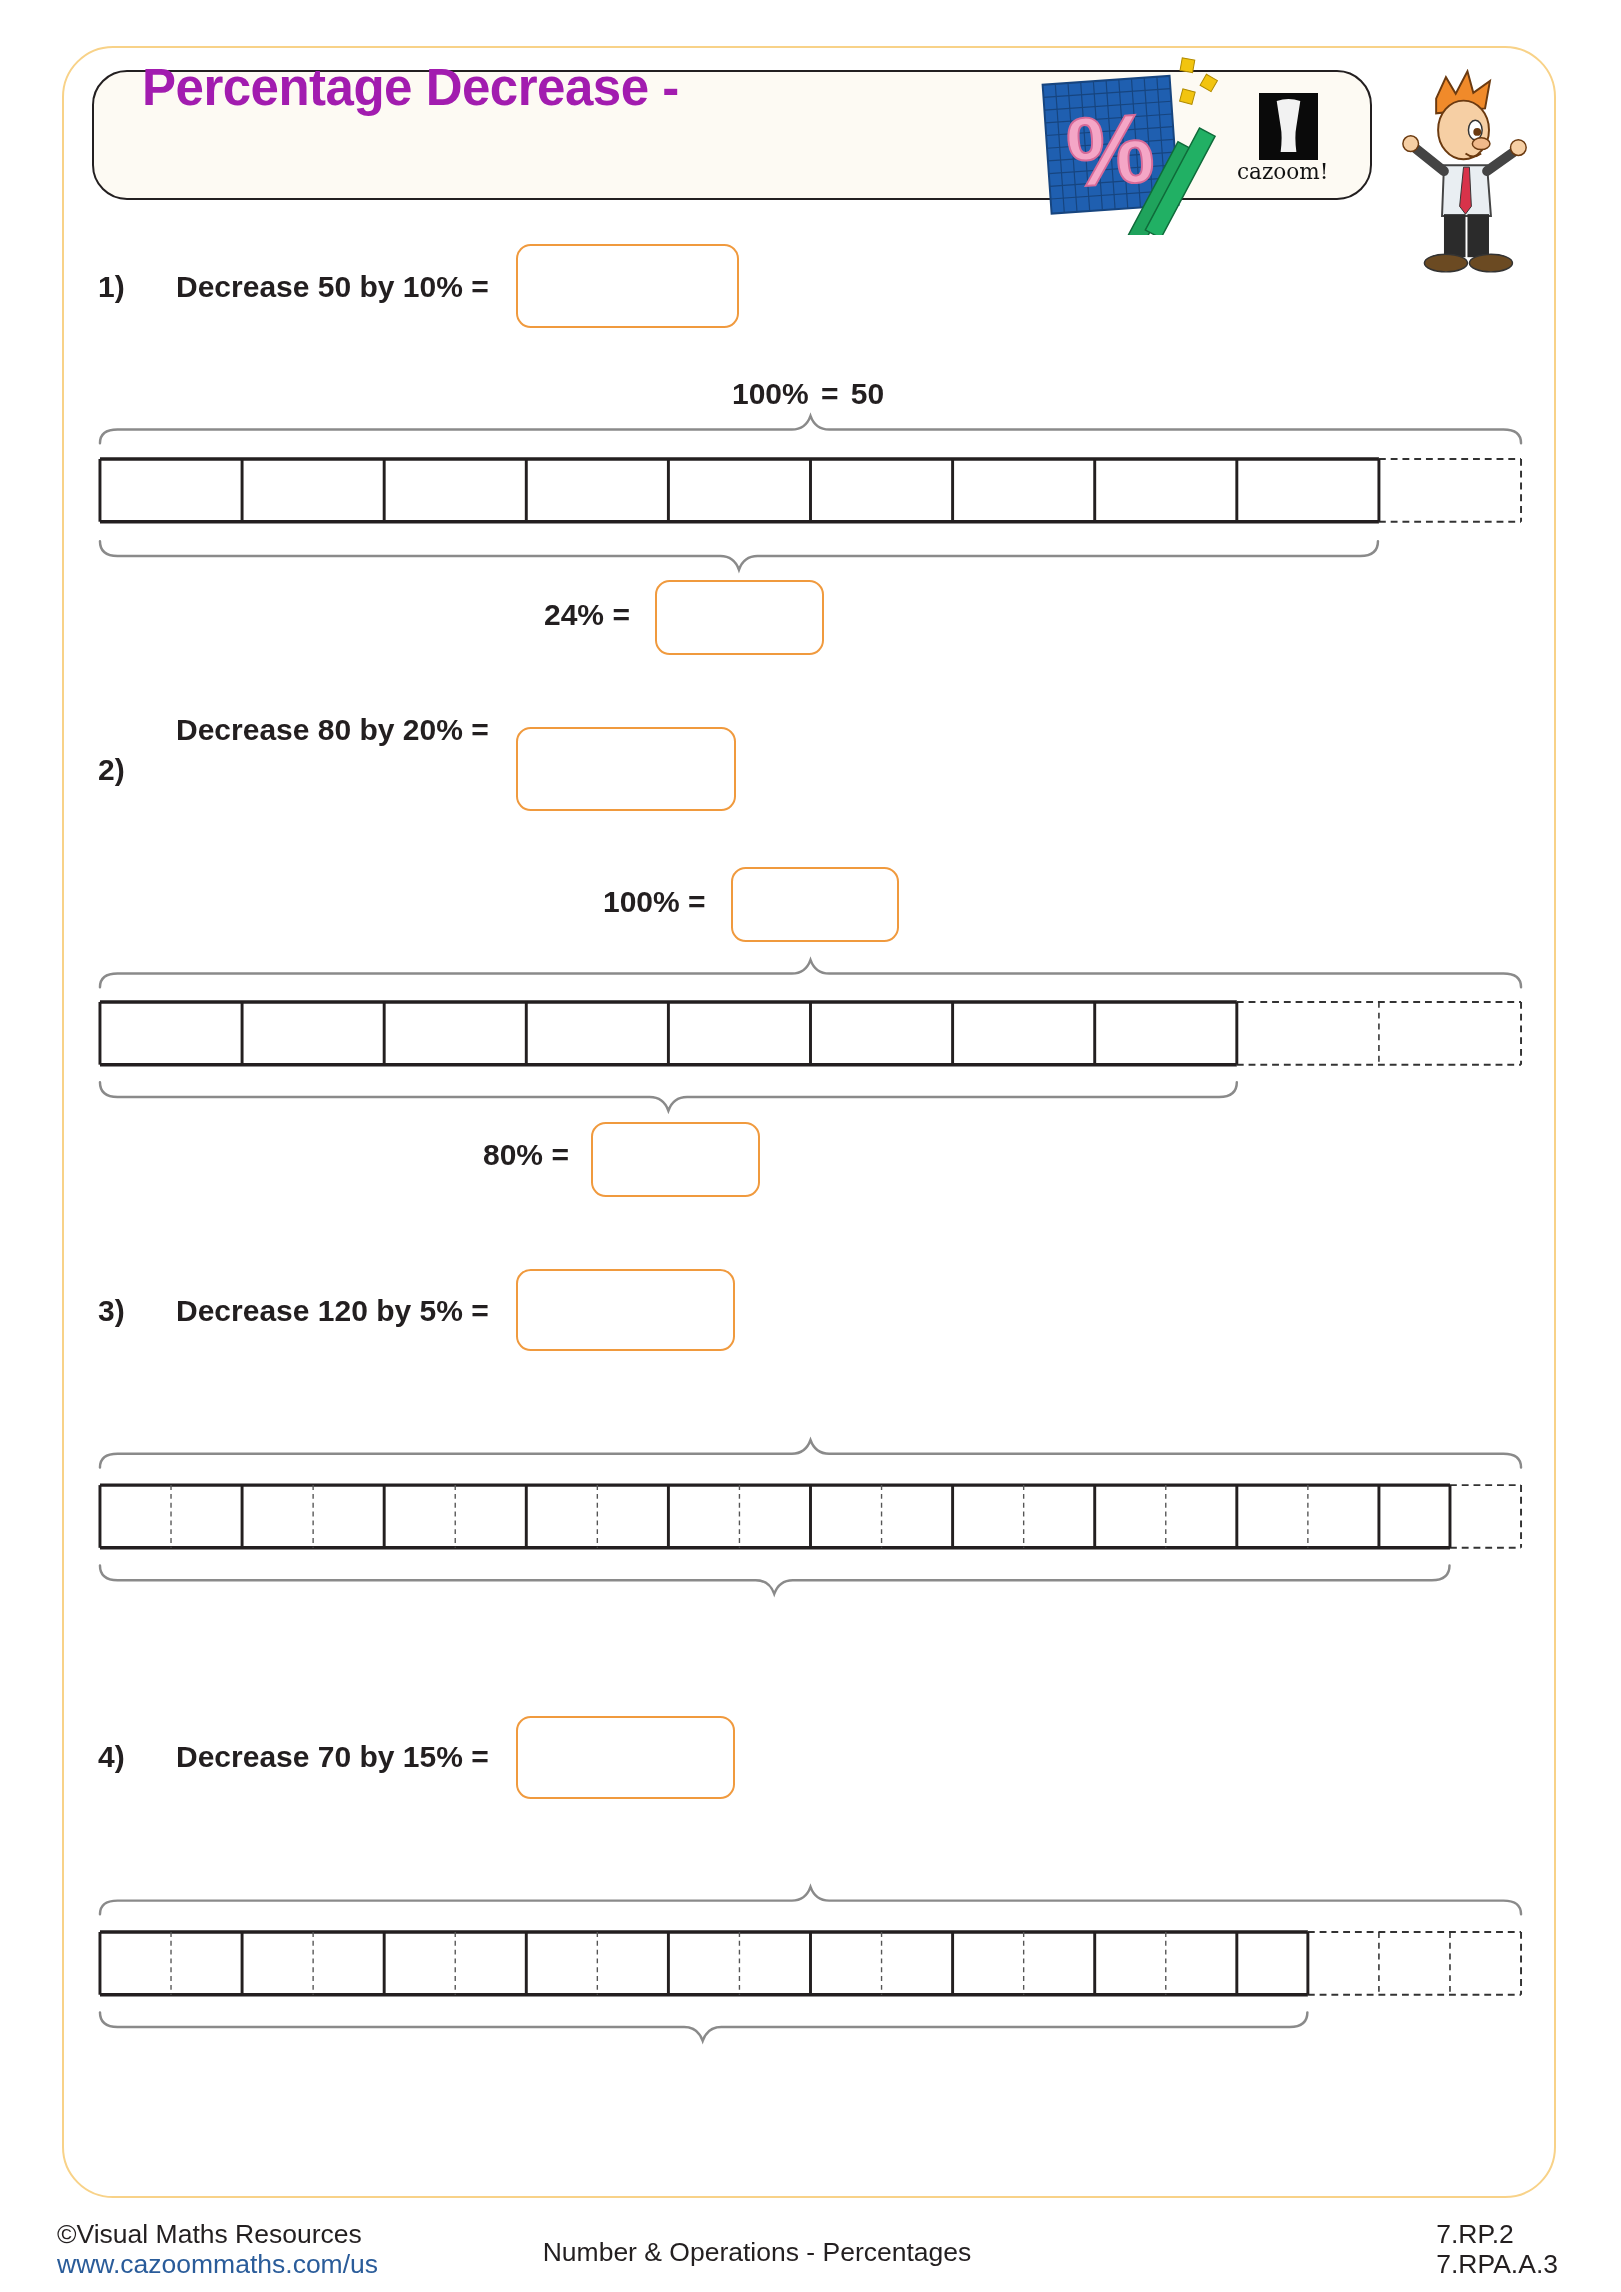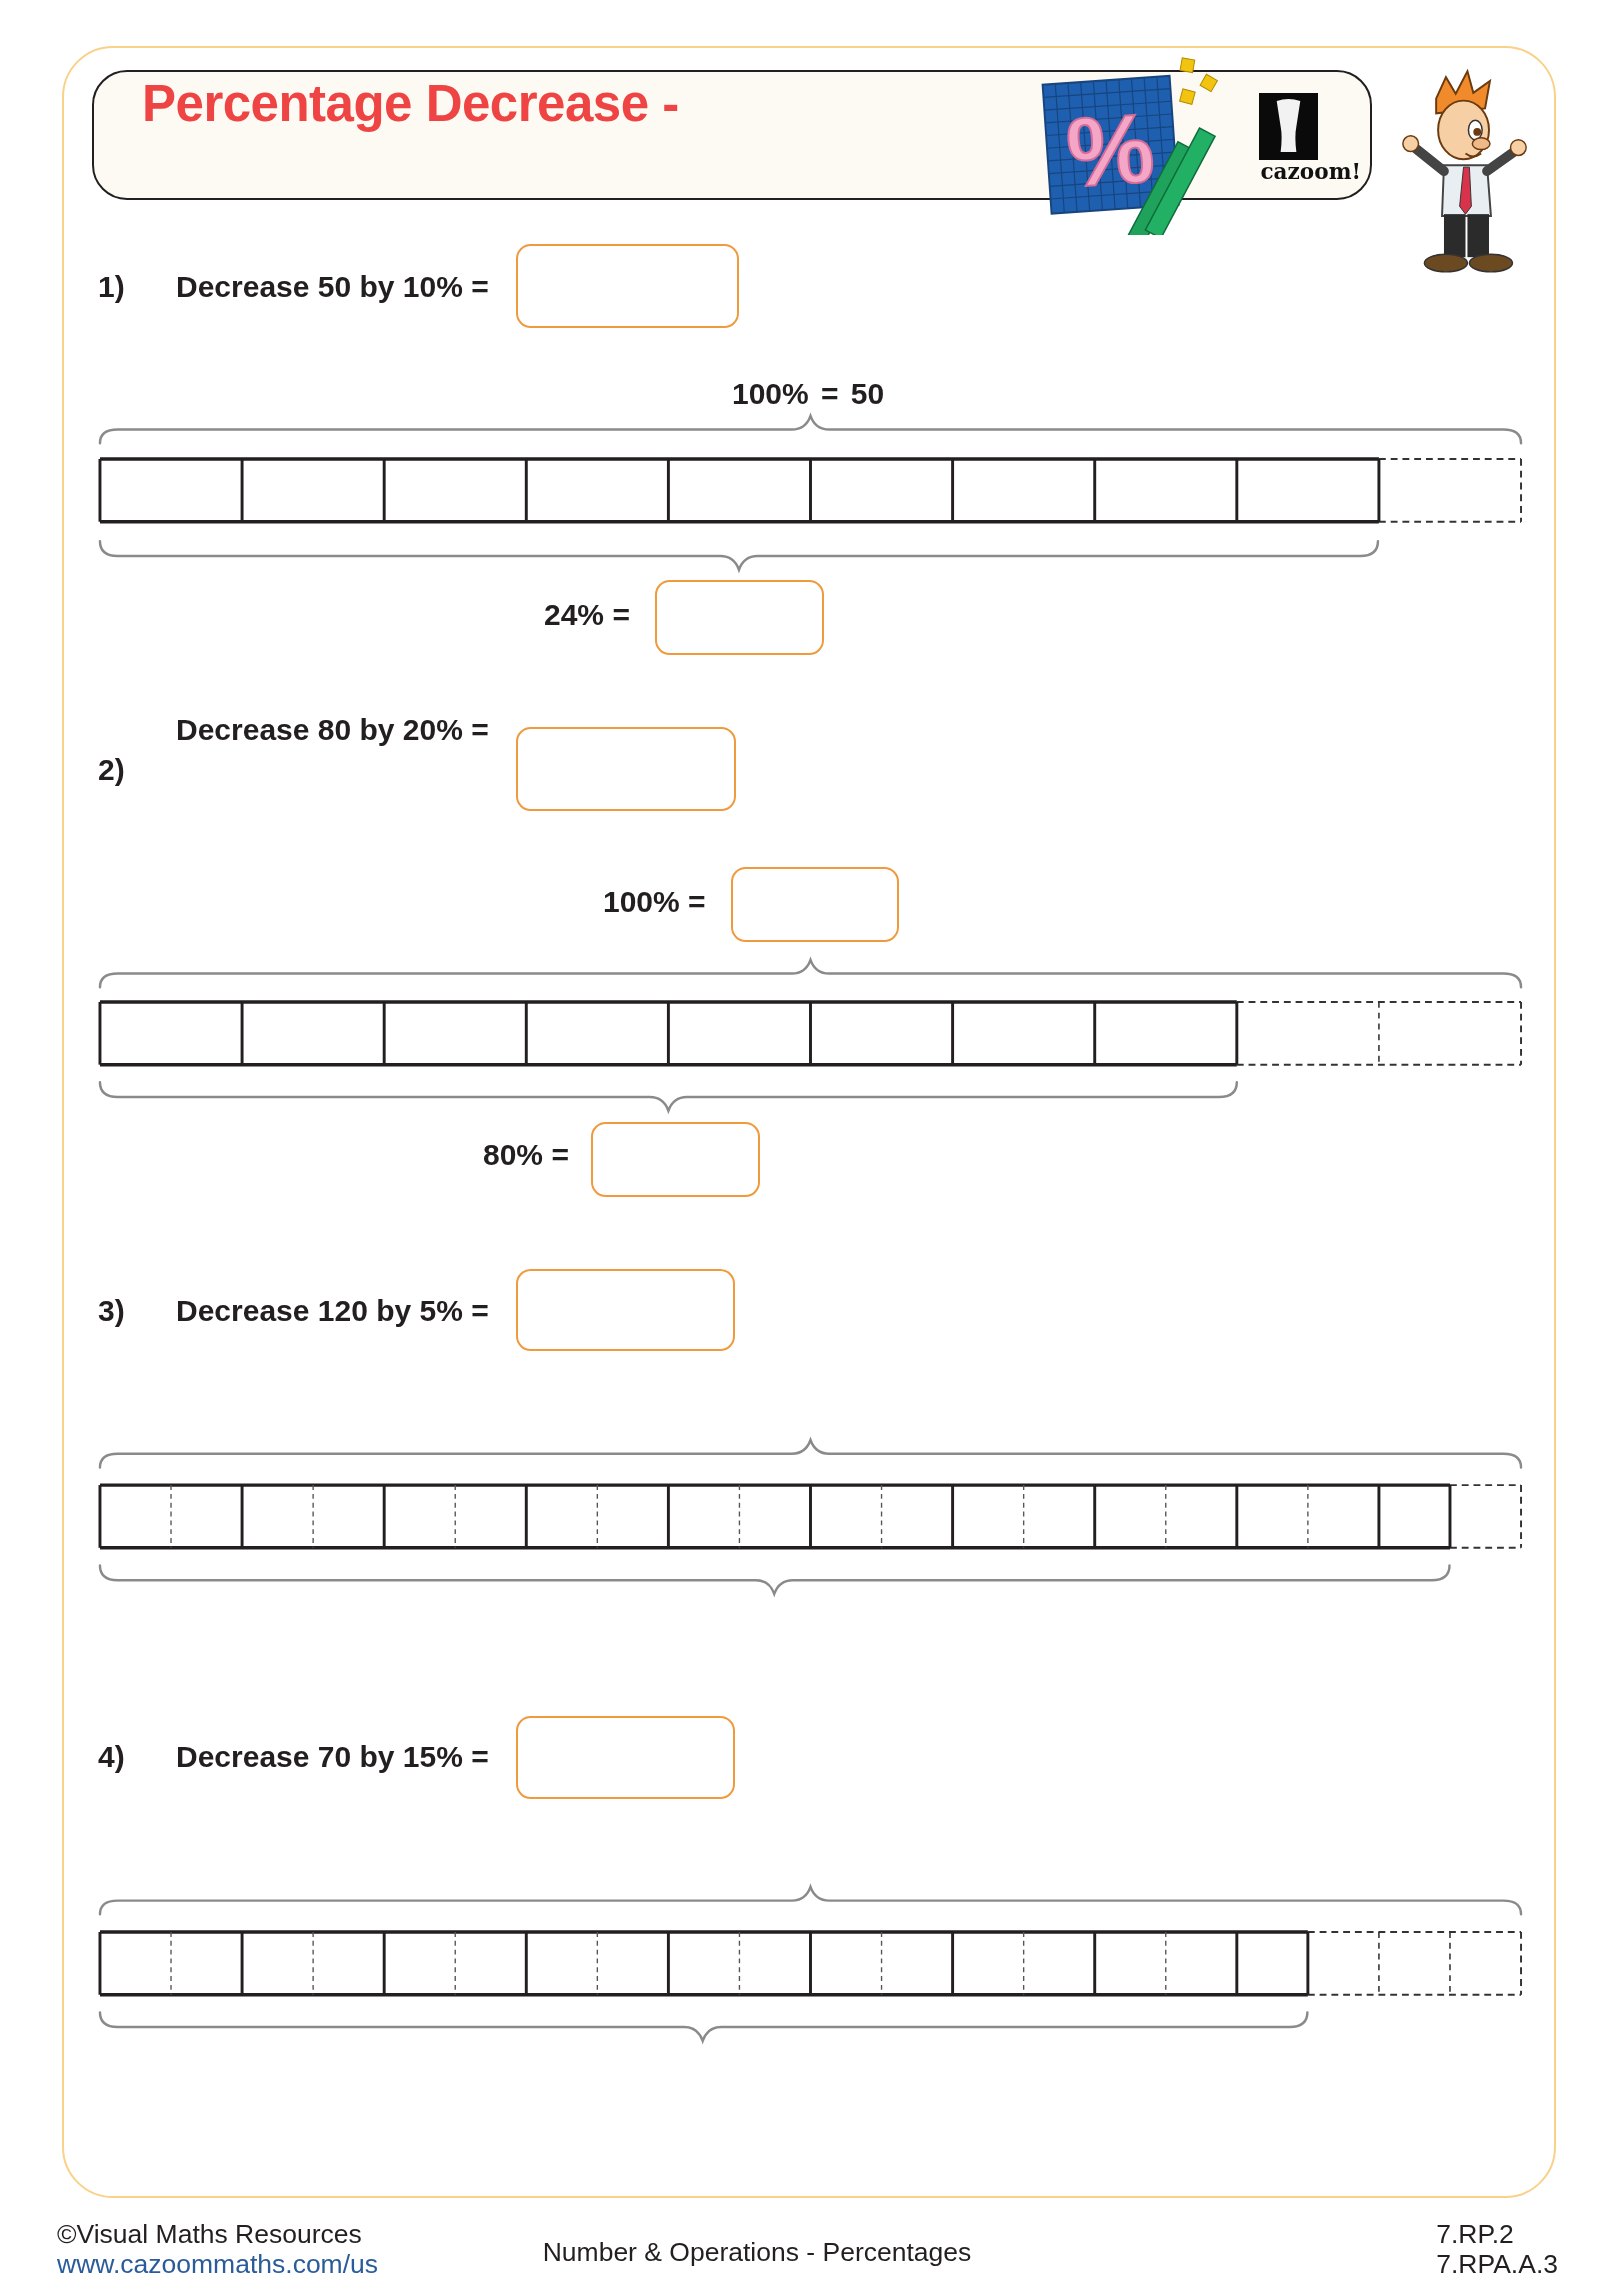--- a/index.html
+++ b/index.html
@@ -2,35 +2,35 @@
 <html><head>
 <meta charset="utf-8">
 <style>
   html, body { margin: 0; padding: 0; background: #ffffff; }
   body { width: 1621px; height: 2293px; position: relative; overflow: hidden;
          font-family: "Liberation Sans", "DejaVu Sans", sans-serif; color: #231f20; }
   .page-border { position: absolute; left: 62px; top: 46px; width: 1494px; height: 2152px;
                  border: 2.9px solid #f8d288; border-radius: 51px; box-sizing: border-box; }
   .title-box { position: absolute; left: 92px; top: 70px; width: 1280px; height: 130px;
                border: 2.9px solid #231f20; border-radius: 35px; background: #fdfaf3; box-sizing: border-box; }
-  .title-text { position: absolute; left: 142px; top: 76px; font-size: 51px; font-weight: bold;
-                line-height: 55px; letter-spacing: -0.5px; color: #ef4444; text-align: right; }
+  .title-text { position: absolute; left: 142px; top: 60px; font-size: 51px; font-weight: bold;
+                line-height: 55px; letter-spacing: -0.5px; color: #a21caf; text-align: right; }
   .title-text div { white-space: nowrap; }
   .abs { position: absolute; }
   .qnum { position: absolute; left: 98px; font-size: 30px; font-weight: bold; line-height: 35px; }
   .qtext { position: absolute; left: 176px; font-size: 30px; font-weight: bold; line-height: 35px; white-space: nowrap; }
   .ans { position: absolute; border: 2px solid #f09a3e; border-radius: 14.7px; background: #fff; box-sizing: border-box; }
   .lbl { position: absolute; font-size: 30px; font-weight: bold; line-height: 35px; white-space: nowrap; }
   .bars { position: absolute; left: 0; top: 0; }
   .footer-left { position: absolute; left: 57px; top: 2219px; font-size: 26.5px; line-height: 30px; }
   .footer-link { color: #2a5c9a; display: block; }
   .footer-center { position: absolute; left: 0; width: 1514px; top: 2237px; text-align: center; font-size: 26.5px; }
   .footer-right { position: absolute; right: 63px; top: 2219px; text-align: left; font-size: 26.5px; line-height: 30px; }
-  .logo-text { position: absolute; left: 1237px; top: 159px; width: 106px; text-align: right;
-               font-family: "DejaVu Serif", "Liberation Serif", serif; font-weight: bold; font-size: 21.6px; color: #111; margin-left: 18px; }
+  .logo-text { position: absolute; left: 1237px; top: 159px; width: 106px; text-align: left;
+               font-family: "DejaVu Serif", "Liberation Serif", serif; font-weight: normal; font-size: 21.6px; color: #111; }
 </style>
 </head>
 <body>
 
 <div class="page-border"></div>
 
 <div class="title-box"></div>
 <div class="title-text">
   <div>Percentage Decrease -</div>
 </div>

